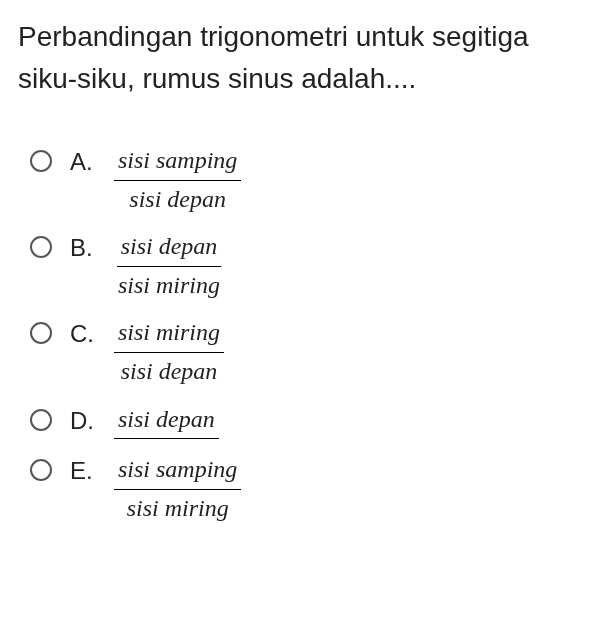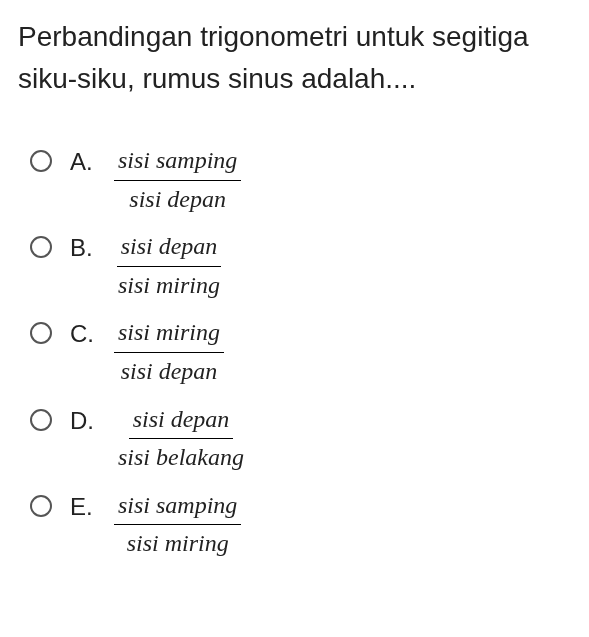--- a/index.html
+++ b/index.html
@@ -96,21 +96,20 @@
       <div class="numerator">sisi miring</div>
       <div class="denominator">sisi depan</div>
     </div>
   </div>
 
   <div class="option">
     <div class="radio"></div>
     <div class="option-label">D.</div>
     <div class="fraction">
       <div class="numerator">sisi depan</div>
-      <div class="denominator">sisi belakang</div>
     </div>
   </div>
 
   <div class="option">
     <div class="radio"></div>
     <div class="option-label">E.</div>
     <div class="fraction">
       <div class="numerator">sisi samping</div>
       <div class="denominator">sisi miring</div>
     </div>

